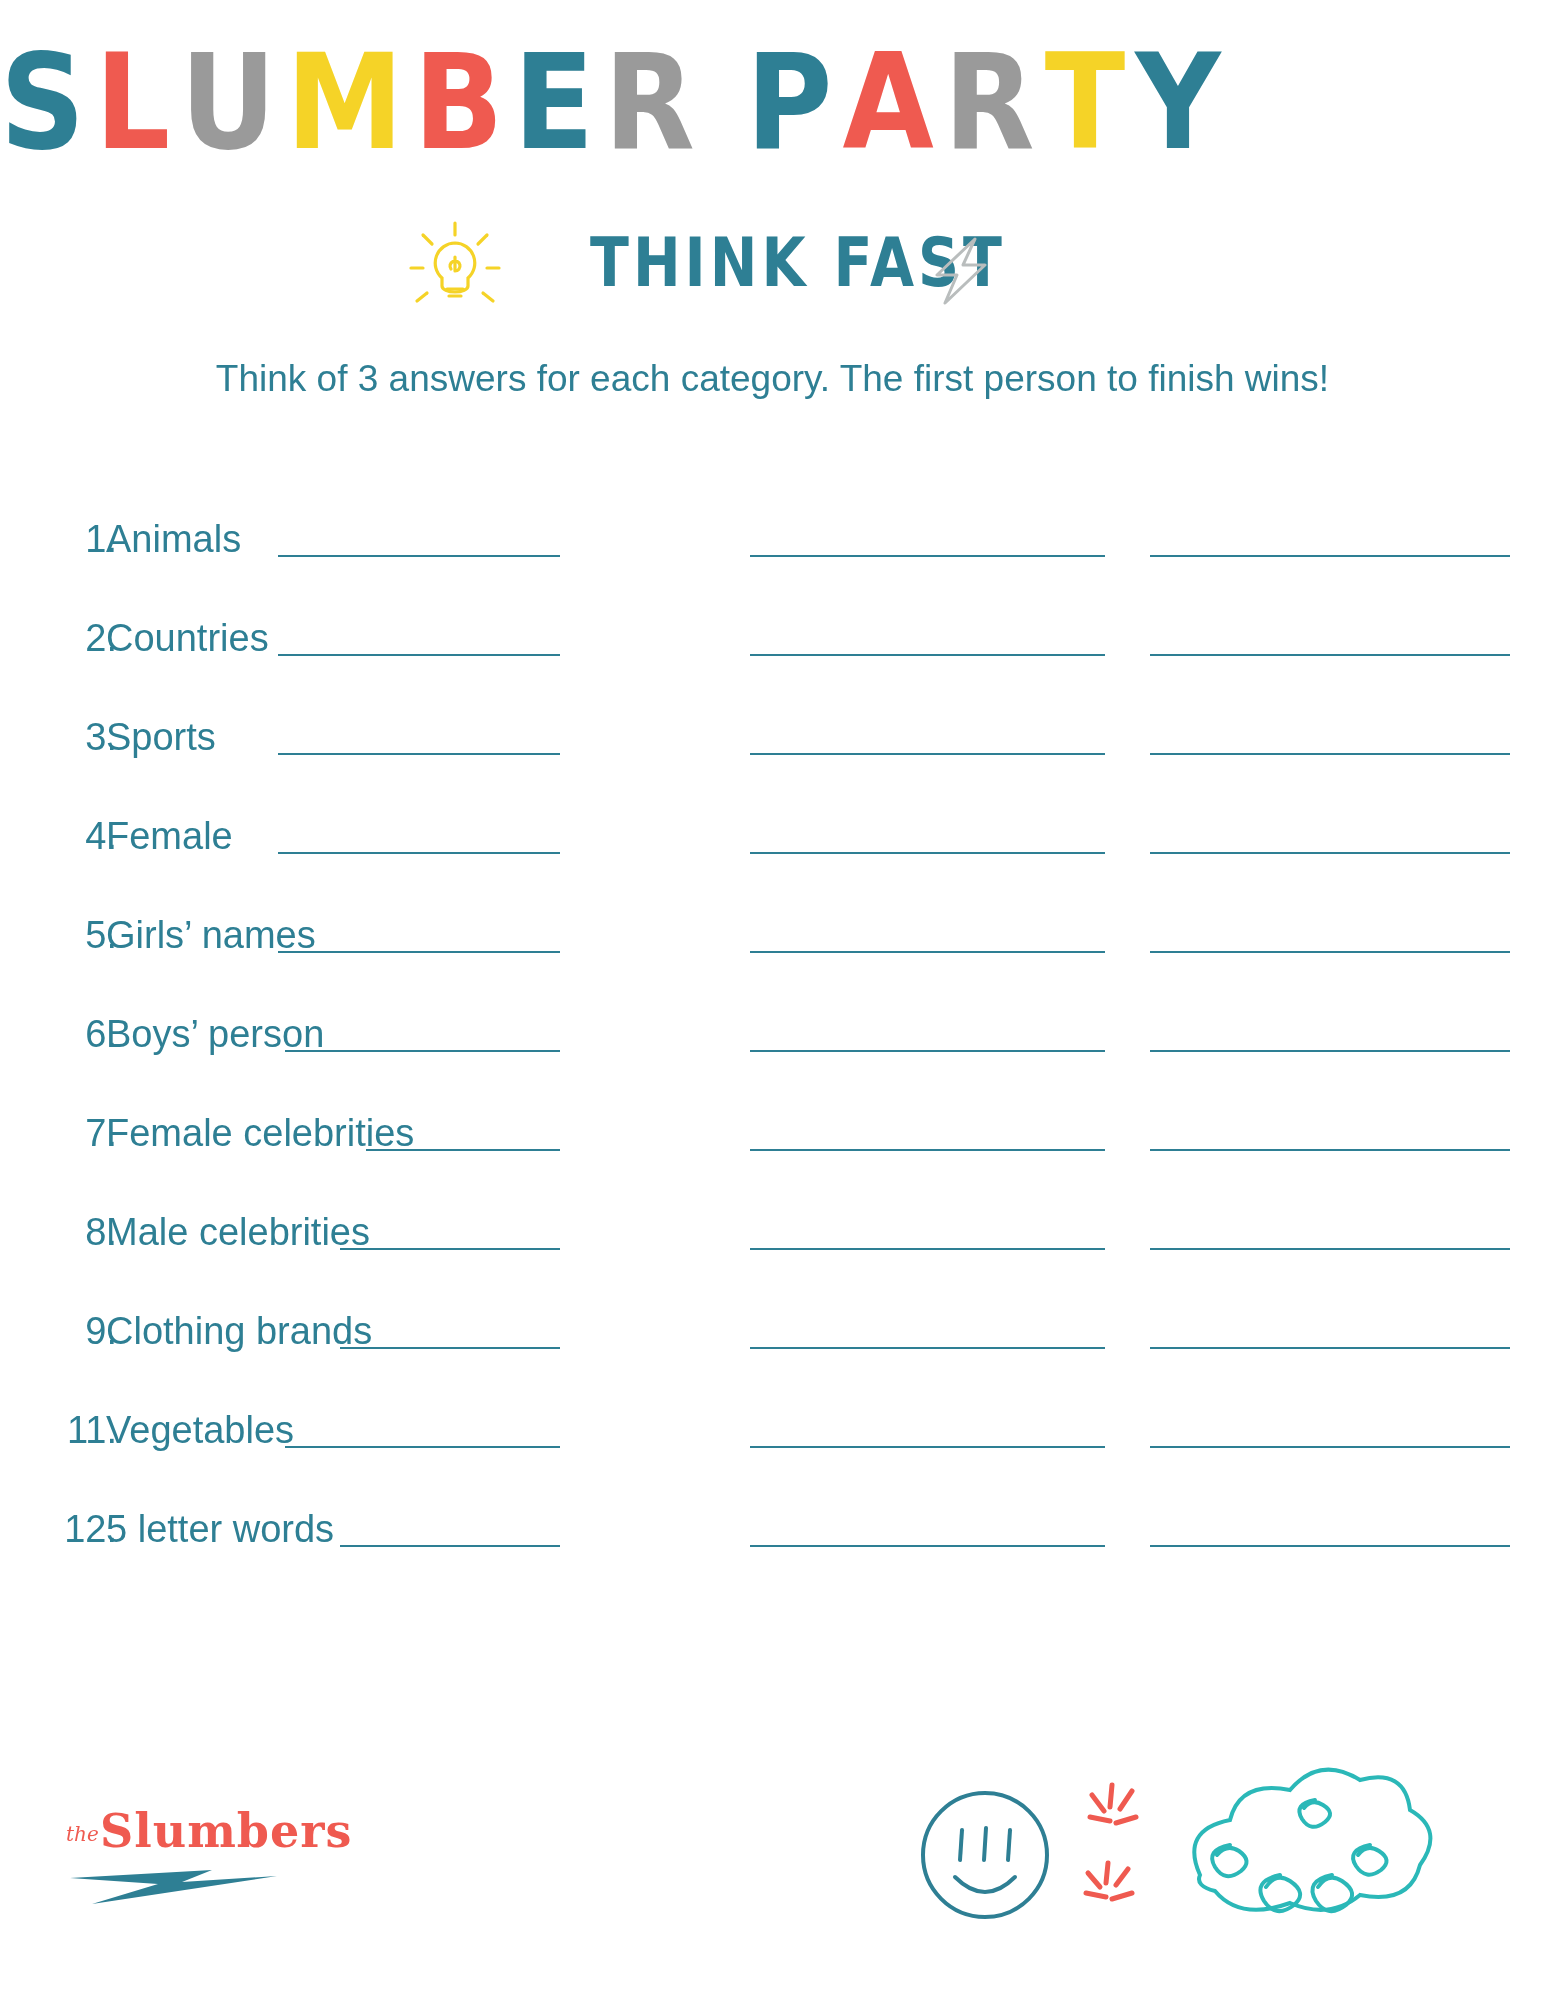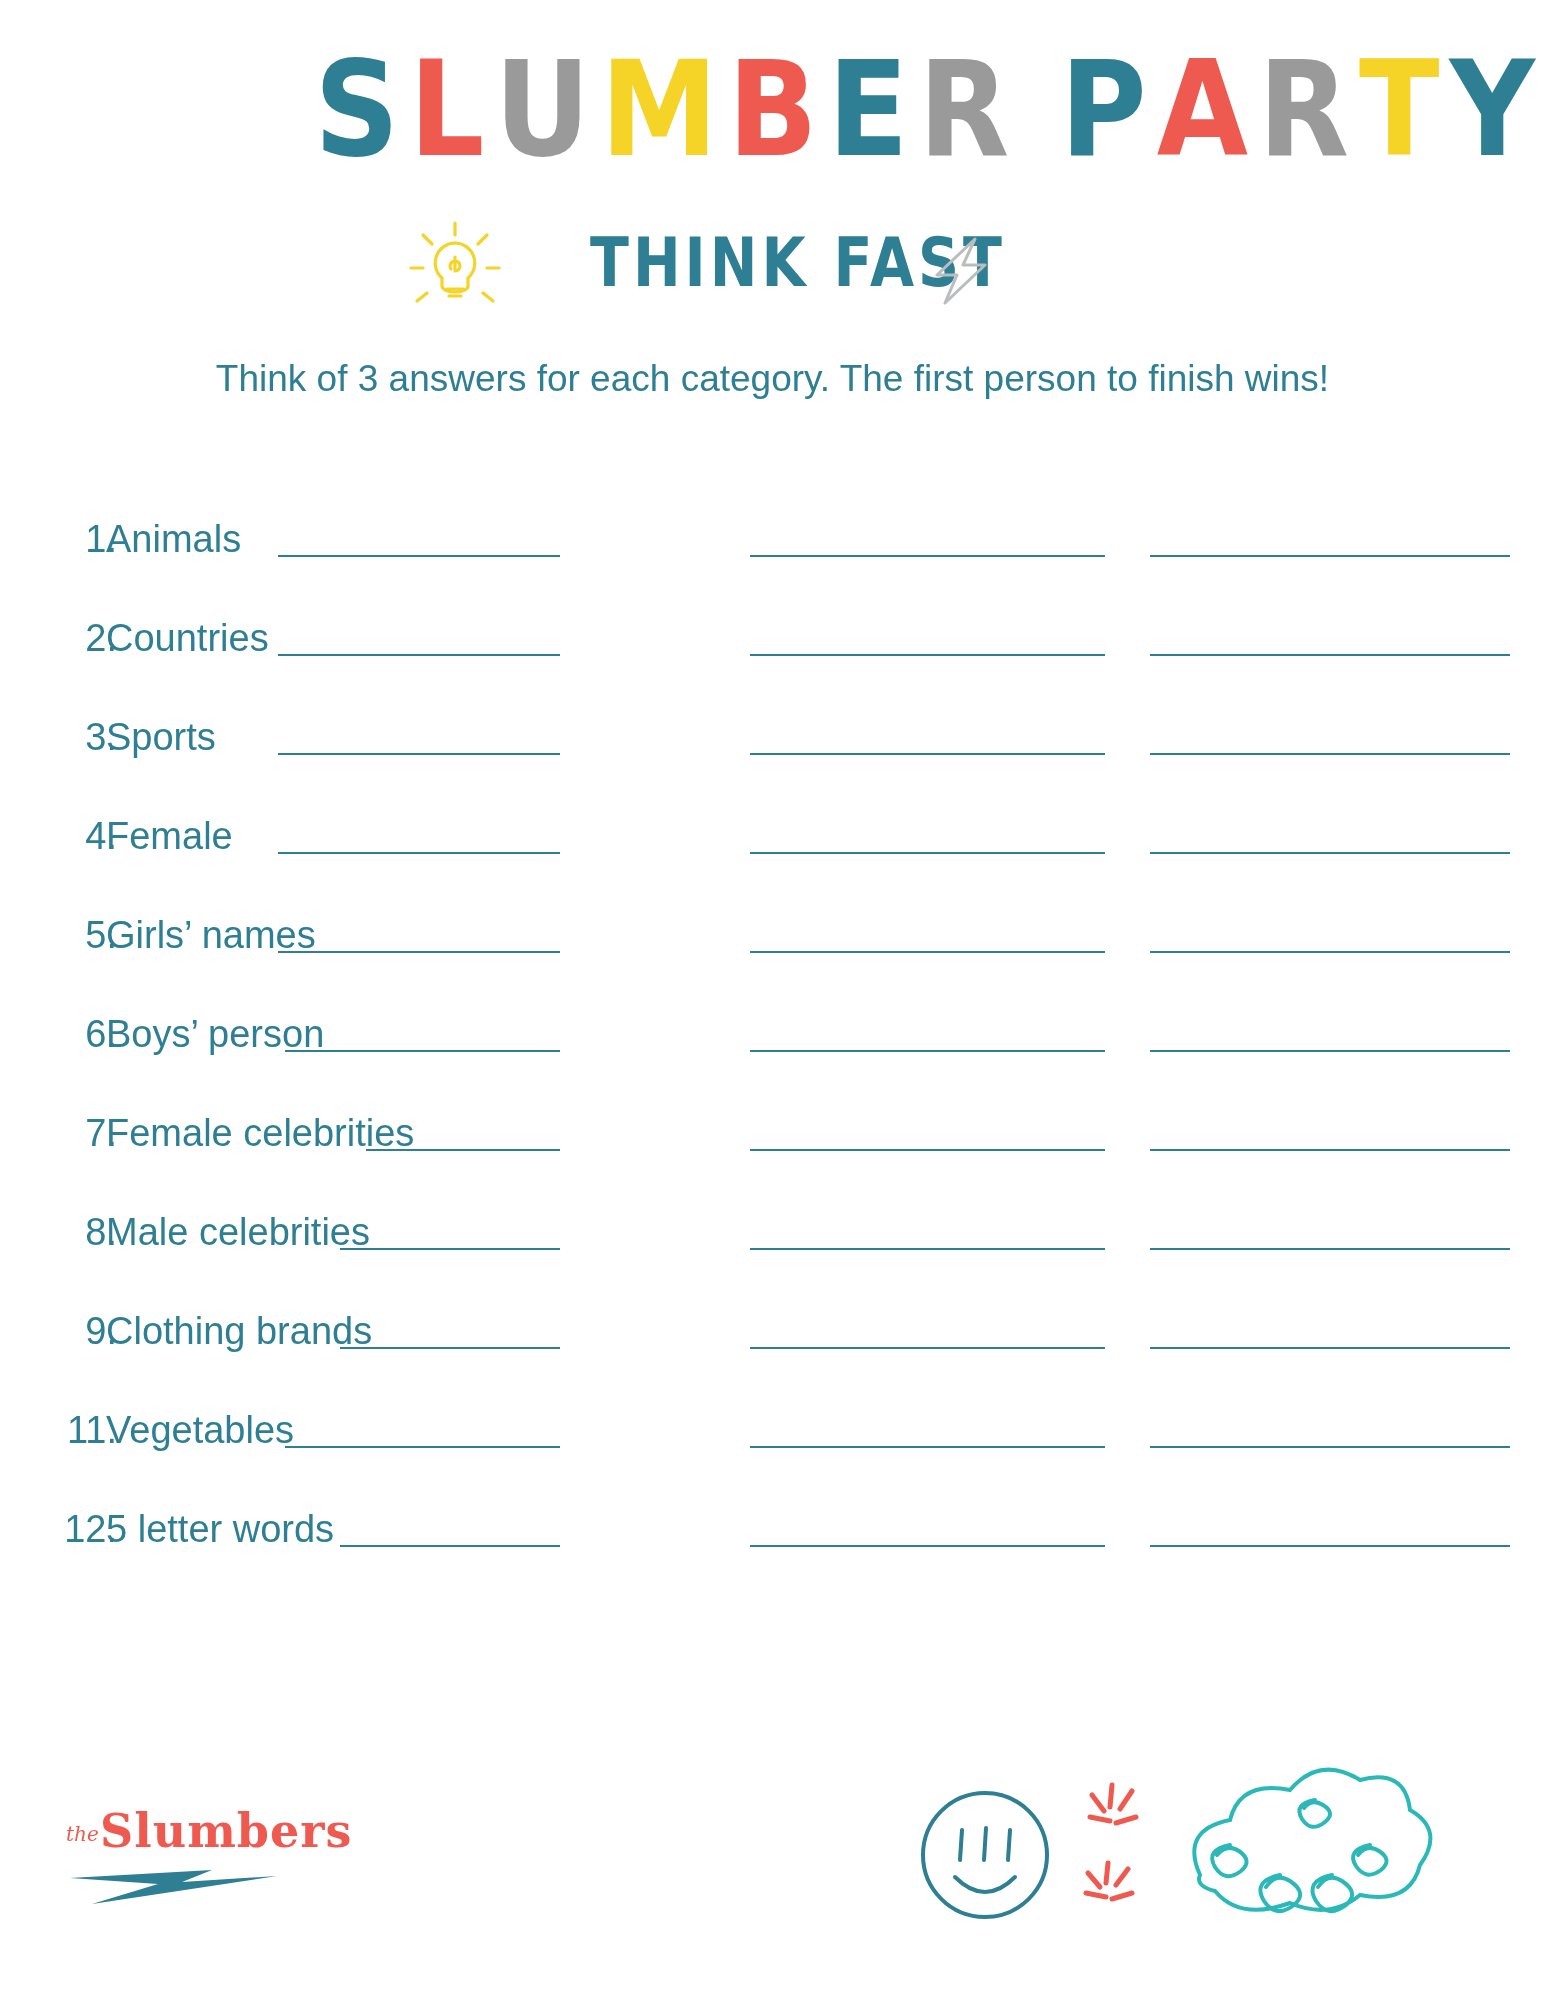--- a/index.html
+++ b/index.html
@@ -18,24 +18,24 @@
   .page {
     position: relative;
     width: 1545px;
     height: 2000px;
     background: #ffffff;
   }
 
   
   .title-wrap {
     position: absolute;
-    top: 50px;
+    top: 43px;
     left: 0;
     width: 1545px;
-    text-align: right;
+    text-align: left;
   }
   .title {
     font-family: "DejaVu Sans", sans-serif;
     font-weight: bold;
     font-size: 118px;
     letter-spacing: 10px;
     line-height: 1.0;
     white-space: nowrap;
     -webkit-text-stroke: 2px rgba(0,0,0,0.0);
   }

